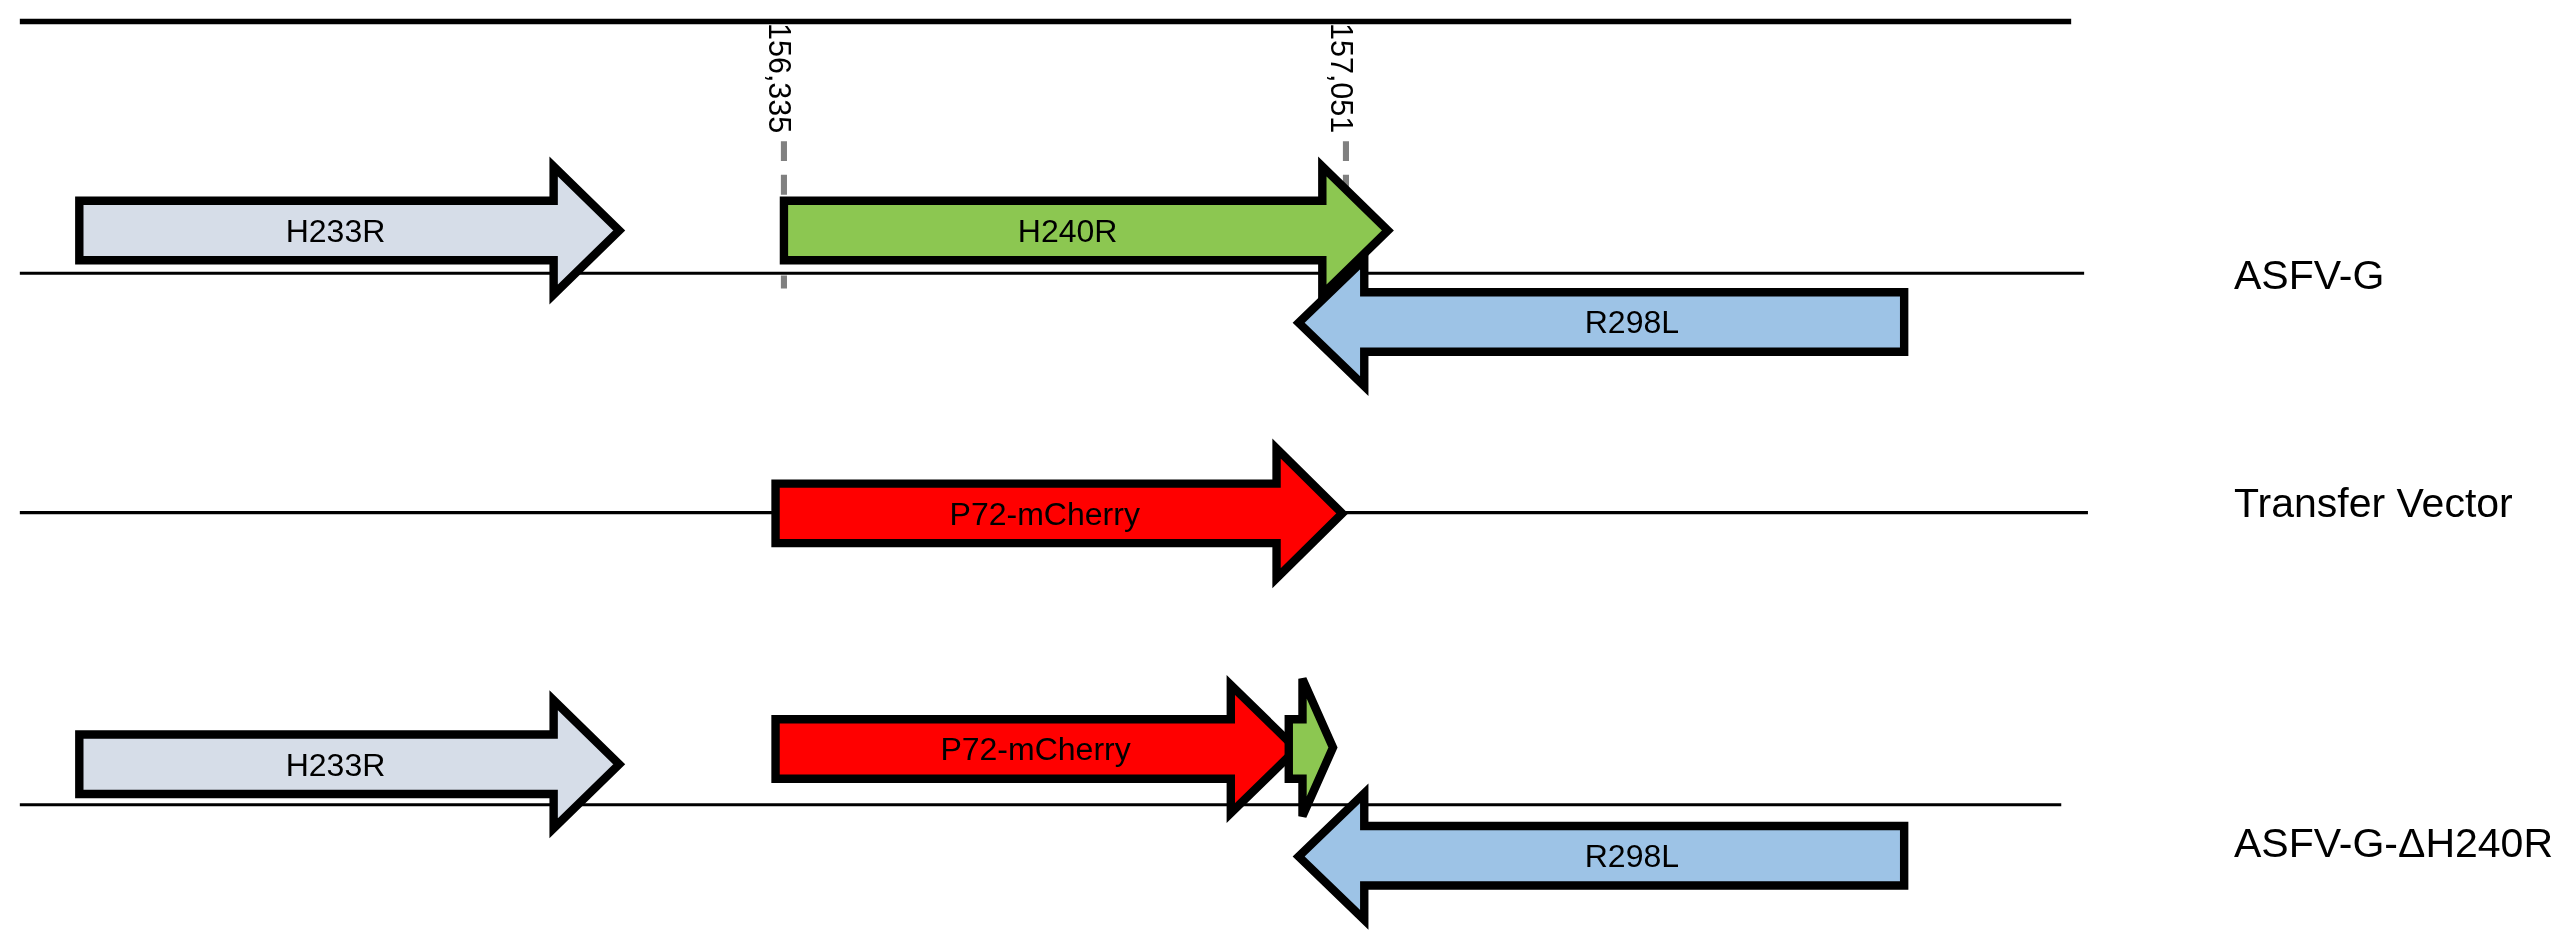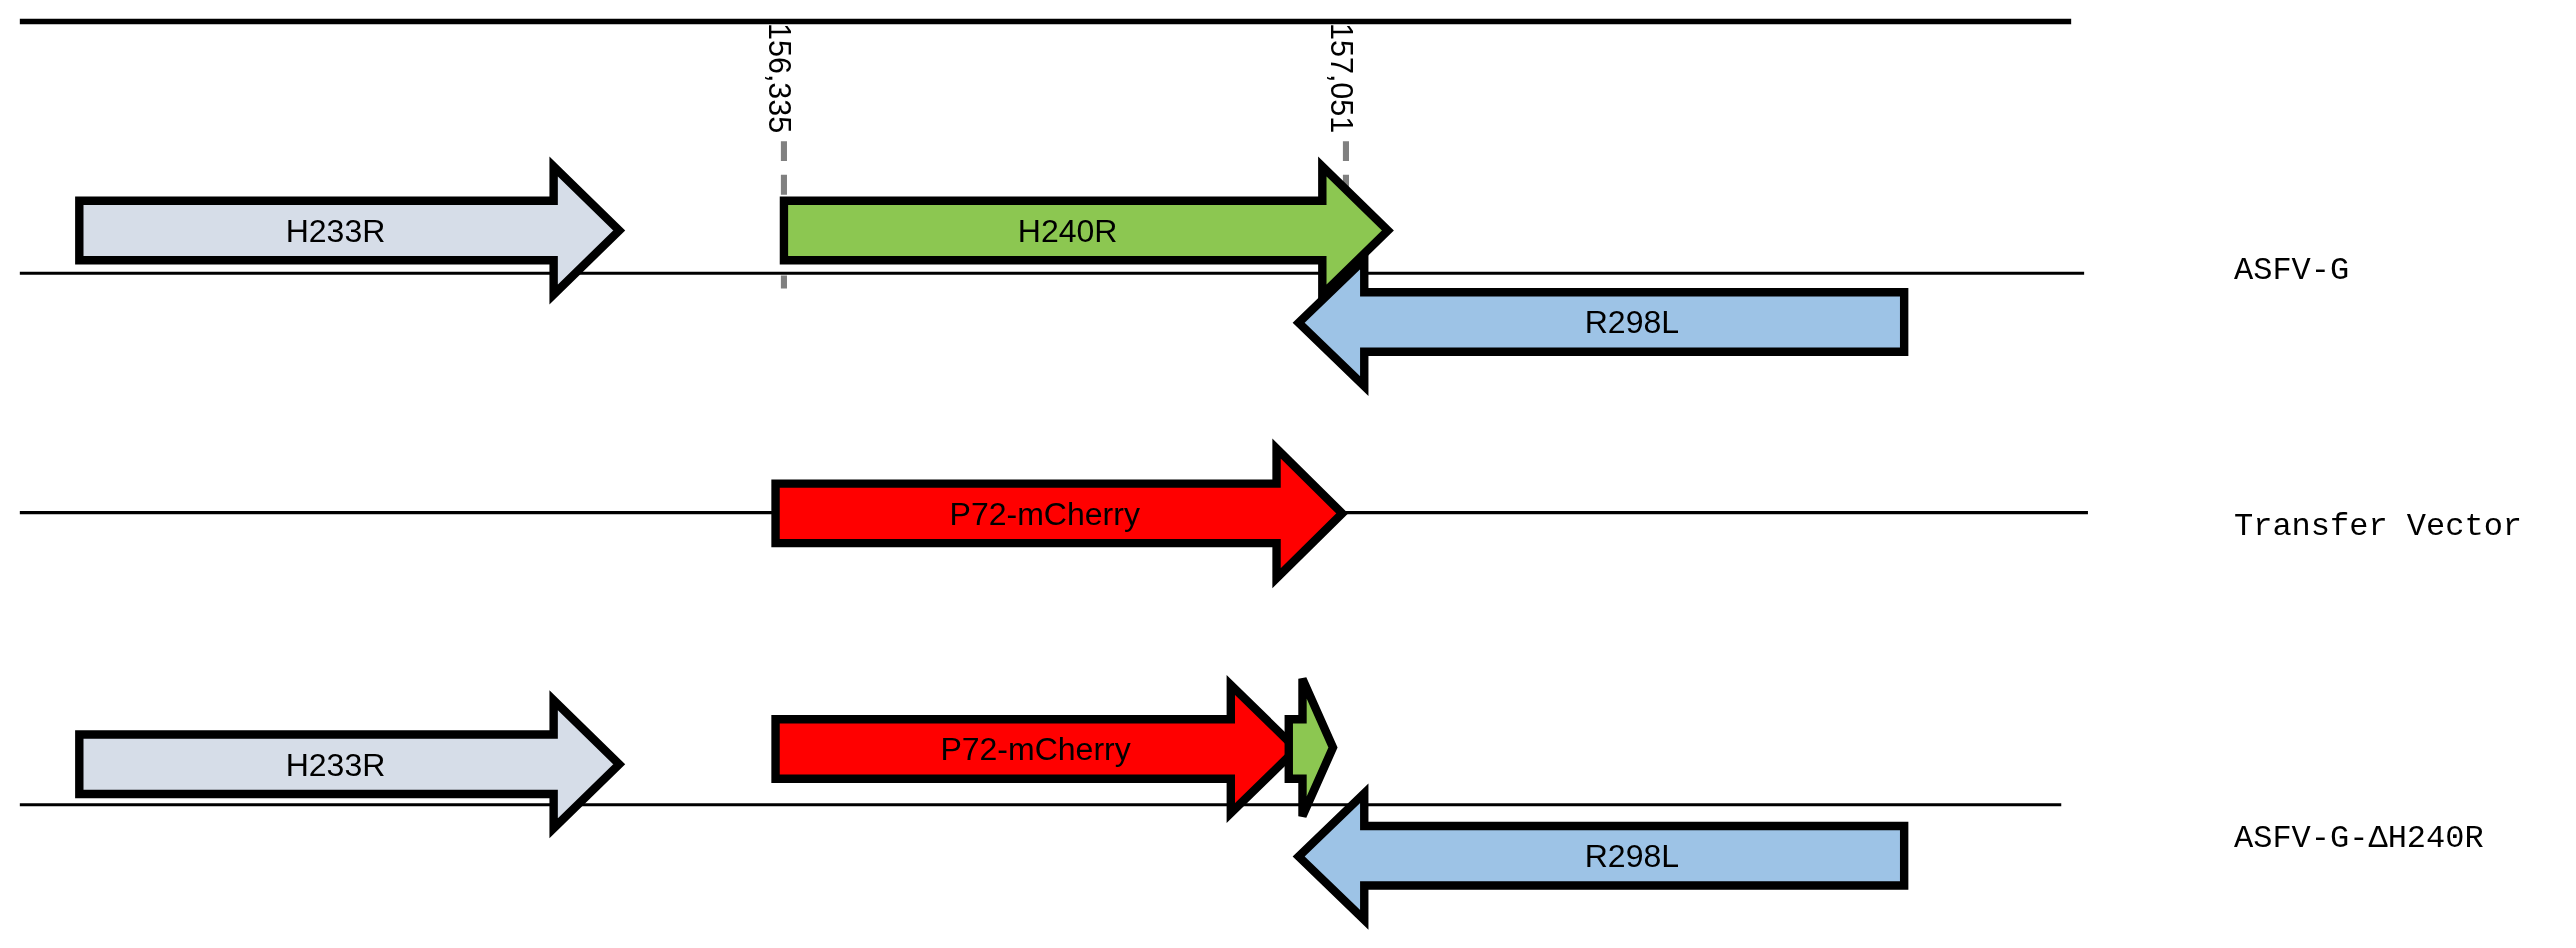--- a/index.html
+++ b/index.html
@@ -19,22 +19,22 @@
   }
   #canvas {
     position: absolute;
     left: 0;
     top: 0;
     width: 2576px;
     height: 949px;
   }
   .row-label {
     position: absolute;
-    font-family: Liberation Mono, monospace;
-    font-size: 32px;
+    font-family: Liberation Sans, sans-serif;
+    font-size: 41px;
     color: #000000;
     white-space: nowrap;
     letter-spacing: 0px;
   }
   .coord-label {
     position: absolute;
     font-family: "Liberation Sans", sans-serif;
     font-size: 30.5px;
     color: #000000;
     white-space: nowrap;
@@ -92,19 +92,19 @@
         </g>
         <g>
           <polygon points="2497,1083 1789,1083 1789,1040 1703,1123 1789,1206 1789,1161 2497,1161" fill="#9DC3E6" stroke="#000000" stroke-width="11" stroke-linejoin="miter"></polygon>
           <text x="2140" y="1137" text-anchor="middle" class="gene-text">R298L</text>
         </g>
       </g>
     </svg>
 
   <div id="html-layer">
       <div class="row-label" style="left: 2234px; top: 252px;">ASFV-G</div>
-      <div class="row-label" style="left: 2234px; top: 508px;">Transfer Vector</div>
+      <div class="row-label" style="left: 2234px; top: 480px;">Transfer Vector</div>
       <div class="row-label" style="left: 2234px; top: 820px;">ASFV-G-ΔH240R</div>
       <div class="coord-label" style="left: 797px; top: 23px;">156,335</div>
       <div class="coord-label" style="left: 1359px; top: 23px;">157,051</div>
     </div>
 </div>
 
 
 </body></html>

